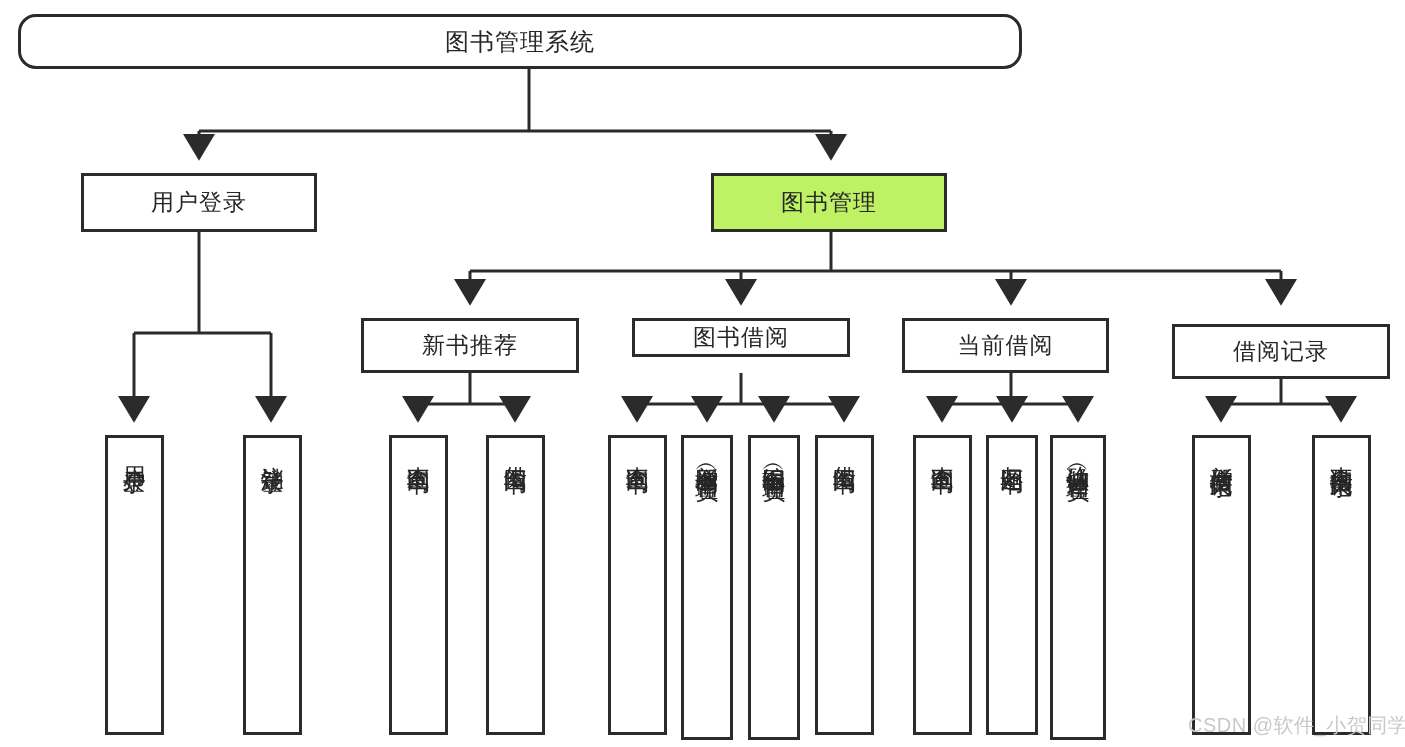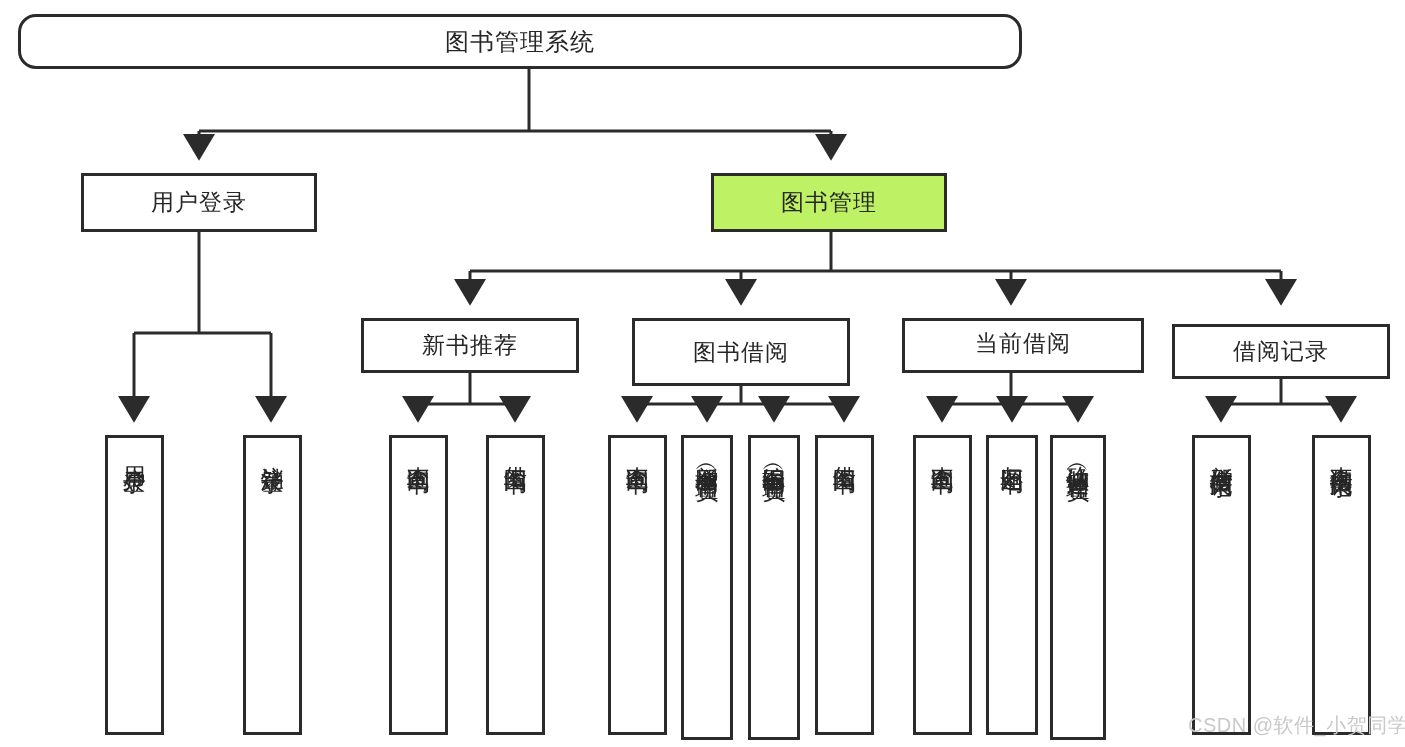--- a/index.html
+++ b/index.html
@@ -119,24 +119,24 @@
   <div class="node lvl2" style="left: 81px; top: 173px; width: 236px; height: 59px; border-color: rgb(43, 43, 43); background: rgb(255, 255, 255);">
     <span class="node-label" style="color: rgb(38, 38, 38);">用户登录</span>
   </div>
   <div class="node lvl2" style="left: 711px; top: 173px; width: 236px; height: 59px; border-color: rgb(43, 43, 43); background: #bef264;">
     <span class="node-label" style="color: rgb(38, 38, 38);">图书管理</span>
   </div>
 
   <div class="node lvl3" style="left: 361px; top: 318px; width: 218px; height: 55px; border-color: rgb(43, 43, 43); background: rgb(255, 255, 255); justify-content: center;">
     <span class="node-label" style="color: rgb(38, 38, 38);">新书推荐</span>
   </div>
-  <div class="node lvl3" style="left: 632px; top: 318px; width: 218px; height: 68px; border-color: rgb(43, 43, 43); background: rgb(255, 255, 255);">
+  <div class="node lvl3" style="left: 632px; top: 318px; width: 218px; height: 39px; border-color: rgb(43, 43, 43); background: rgb(255, 255, 255);">
     <span class="node-label" style="color: rgb(38, 38, 38);">图书借阅</span>
   </div>
-  <div class="node lvl3" style="left: 902px; top: 318px; width: 242px; height: 55px; border-color: rgb(43, 43, 43); background: rgb(255, 255, 255); font-family: Liberation Mono, monospace;">
+  <div class="node lvl3" style="left: 902px; top: 318px; width: 207px; height: 55px; border-color: rgb(43, 43, 43); background: rgb(255, 255, 255);">
     <span class="node-label" style="color: rgb(38, 38, 38);">当前借阅</span>
   </div>
   <div class="node lvl3" style="left: 1172px; top: 324px; width: 218px; height: 55px; border-color: rgb(43, 43, 43); background: rgb(255, 255, 255);">
     <span class="node-label" style="color: rgb(38, 38, 38);">借阅记录</span>
   </div>
 
   <div class="node leaf" style="left: 105px; top: 435px; width: 59px; height: 300px; border-color: rgb(43, 43, 43); background: rgb(255, 255, 255);">
     <span class="node-label" style="color: rgb(38, 38, 38);">用户登录</span>
   </div>
   <div class="node leaf" style="left: 243px; top: 435px; width: 59px; height: 300px; border-color: rgb(43, 43, 43); background: rgb(255, 255, 255);">

